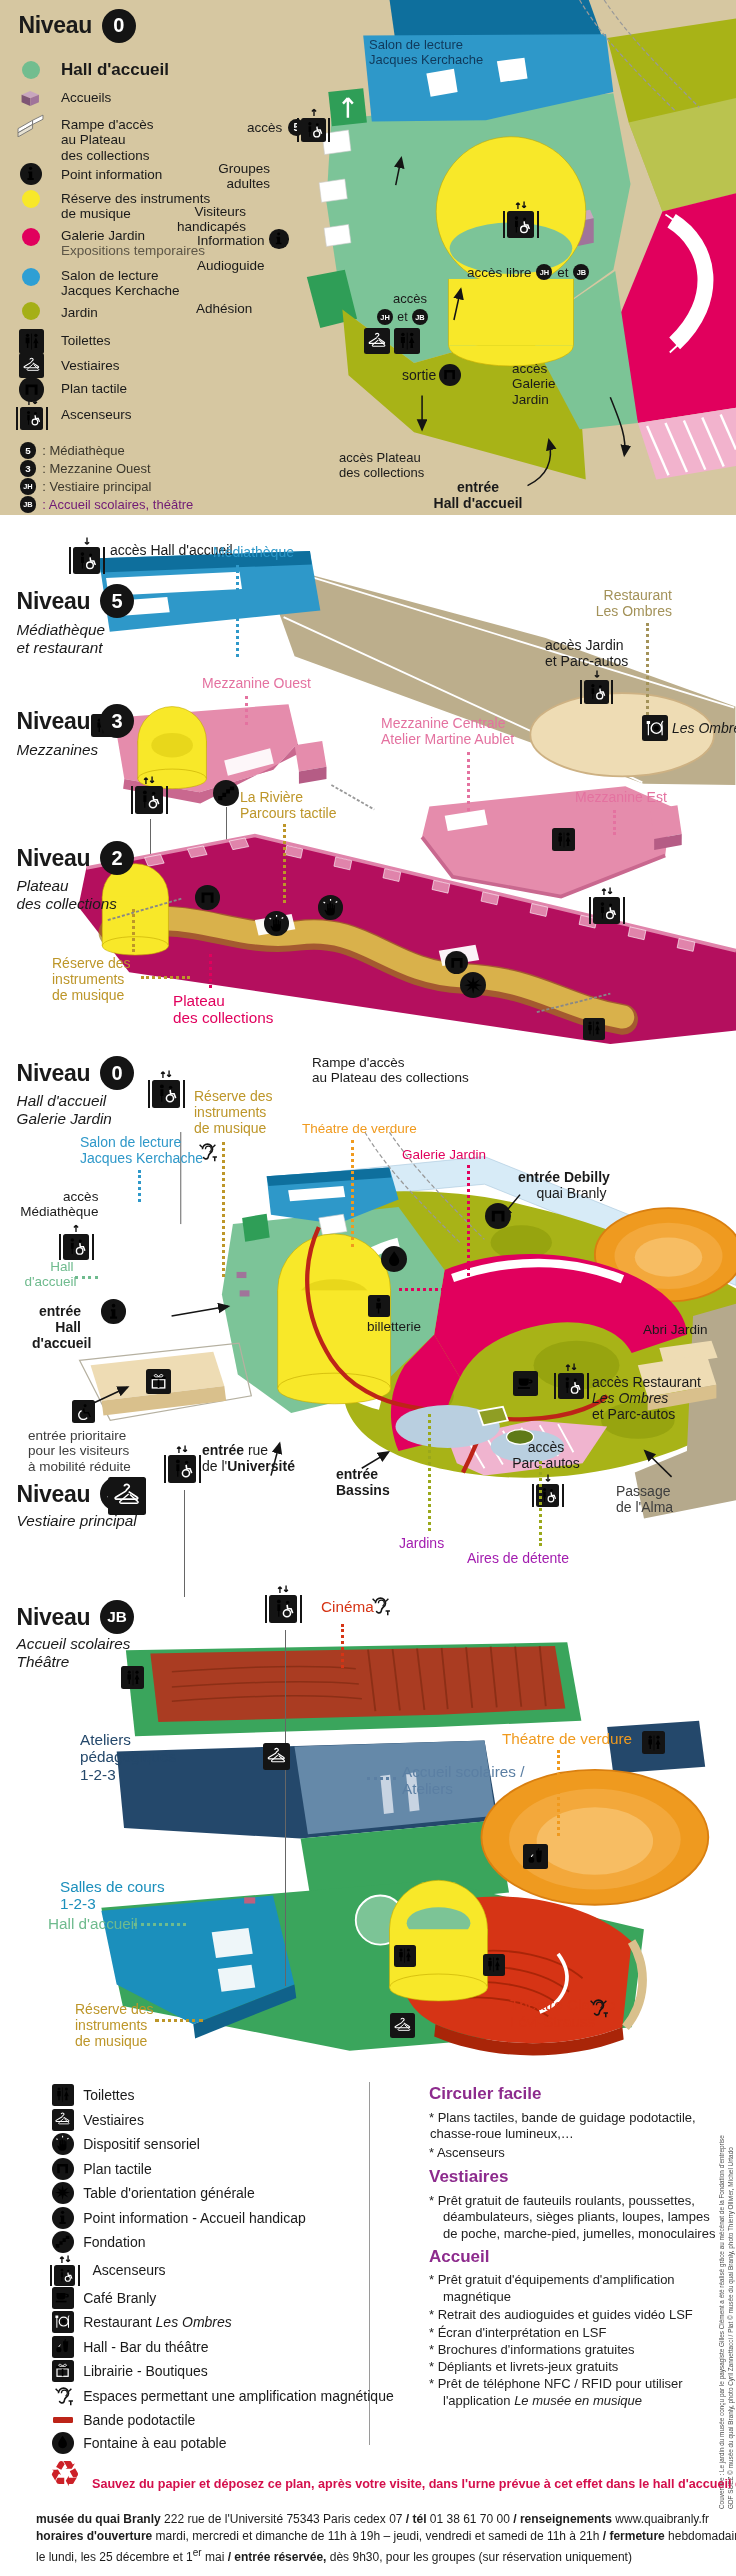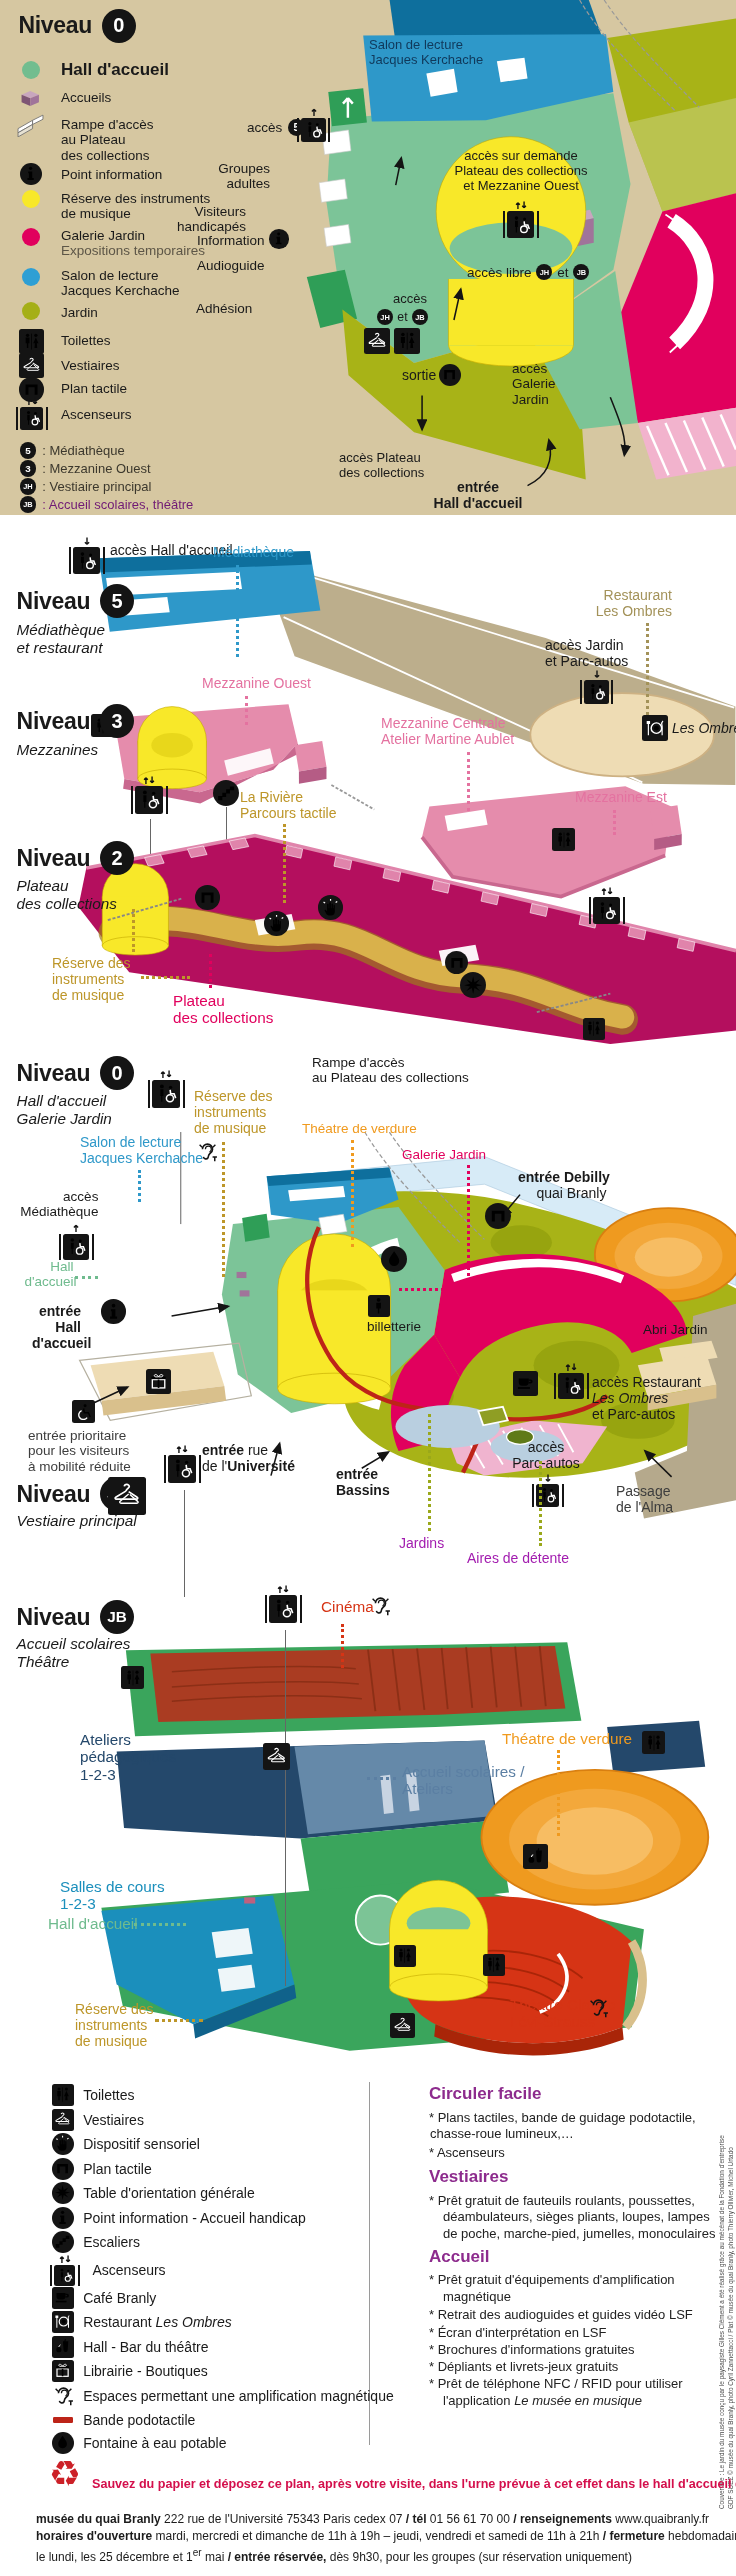--- a/index.html
+++ b/index.html
@@ -330,25 +330,20 @@
       <div>handicapés</div>
   </div>
   <div class="lb" style="left:197px;top:233px">Information</div>
   <span class="sq crc" style="left:269px;top:229px;width:19.6px;height:19.6px">
       <svg viewBox="0 0 24.9531 24.9531" width="15.3" height="15.3">
         <use href="#s-info"></use>
       </svg>
     </span>
   <div class="lb" style="left:197px;top:258px">Audioguide</div>
   <div class="lb" style="left:196px;top:301px">Adhésion</div>
-  <div class="lb ctr" style="left:429px;top:149px;width:184px;font-size:13px">
-    <div>accès sur demande</div>
-      <div>Plateau des collections</div>
-      <div>et Mezzanine Ouest</div>
-  </div>
   <div class="elev" style="left:503px;top:201px">
     <svg class="ar" viewBox="0 0 26 14" width="16" height="8.6">
         <use href="#s-arud"></use>
       </svg>
     <div class="bd">
         <i class="b"></i>
         <span class="s" style="width:27px;height:27px">
           <svg width="21.5" height="21.5" viewBox="0 0 35 35">
             <use href="#s-elevp"></use>
           </svg>
@@ -1088,21 +1083,21 @@
         </svg>
       </span>
       <span>Point information - Accueil handicap</span>
   </div>
   <div class="lrow" style="left:52px;top:2231px">
     <span class="ic sqi crc" style="width:22px;height:22px">
         <svg viewBox="0 0 28.0781 28.0781" width="17" height="17">
           <use href="#s-stairs"></use>
         </svg>
       </span>
-      <span>Escaliers</span>
+      <span>Fondation</span>
   </div>
   <div class="lrow" style="left:50px;top:2255px">
     <span class="ic">
       <span class="elev" style="position:static">
         <svg class="ar" viewBox="0 0 26 14" width="16" height="8.6">
             <use href="#s-arud"></use>
           </svg>
         <span class="bd">
             <i class="b"></i>
             <span class="s" style="width:21px;height:21px">
@@ -1191,21 +1186,21 @@
     <span>l'application </span><i>Le musée en musique</i>
   </div>
 
   <div class="credit" style="left:718px;top:2509px">Couverture : Le jardin du musée conçu par le paysagiste Gilles Clément a été réalisé grâce au mécénat de la Fondation d'entreprise</div>
   <div class="credit" style="left:727px;top:2509px">GDF SUEZ © musée du quai Branly, photo Cyril Zannettacci / Plat © musée du quai Branly, photo Thierry Ollivier, Michel Urtado</div>
 
   <div class="abs" style="left:49px;top:2453px;font-size:36px;color:#cc2027;font-weight:bold">♻</div>
   <div class="abs bold c-crimson" style="left:92px;top:2477px;font-size:12.6px;white-space:nowrap">Sauvez du papier et déposez ce plan, après votre visite, dans l'urne prévue à cet effet dans le hall d'accueil du musée.</div>
 
   <div class="foot" style="left:36px;top:2512px">
-    <b>musée du quai Branly</b><span> 222 rue de l'Université 75343 Paris cedex 07 </span><b>/ tél </b><span>01 56 61 70 00 </span><b>/ renseignements </b><span>www.quaibranly.fr</span>
+    <b>musée du quai Branly</b><span> 222 rue de l'Université 75343 Paris cedex 07 </span><b>/ tél </b><span>01 38 61 70 00 </span><b>/ renseignements </b><span>www.quaibranly.fr</span>
   </div>
   <div class="foot" style="left:36px;top:2529px">
     <b>horaires d'ouverture</b><span> mardi, mercredi et dimanche de 11h à 19h – jeudi, vendredi et samedi de 11h à 21h </span><b>/ fermeture</b><span> hebdomadaire</span>
   </div>
   <div class="foot" style="left:36px;top:2547px">
     <span>le lundi, les 25 décembre et 1</span><sup style="font-size:10px">er</sup><span> mai </span><b>/ entrée réservée,</b><span> dès 9h30, pour les groupes (sur réservation uniquement)</span>
   </div>
 
 </div>
 

